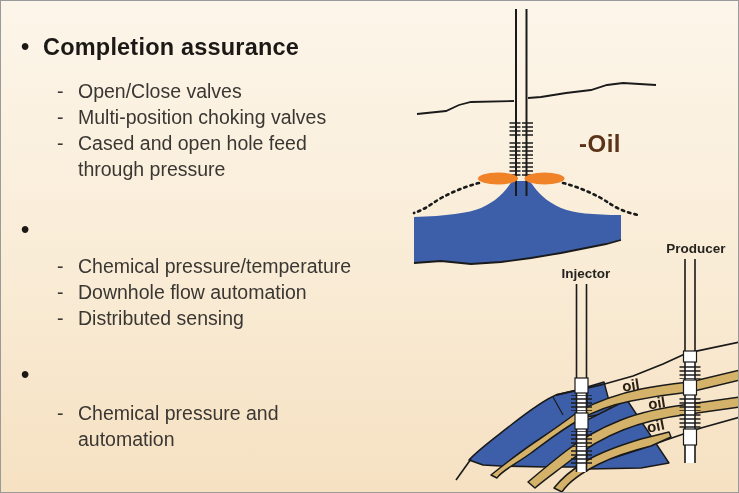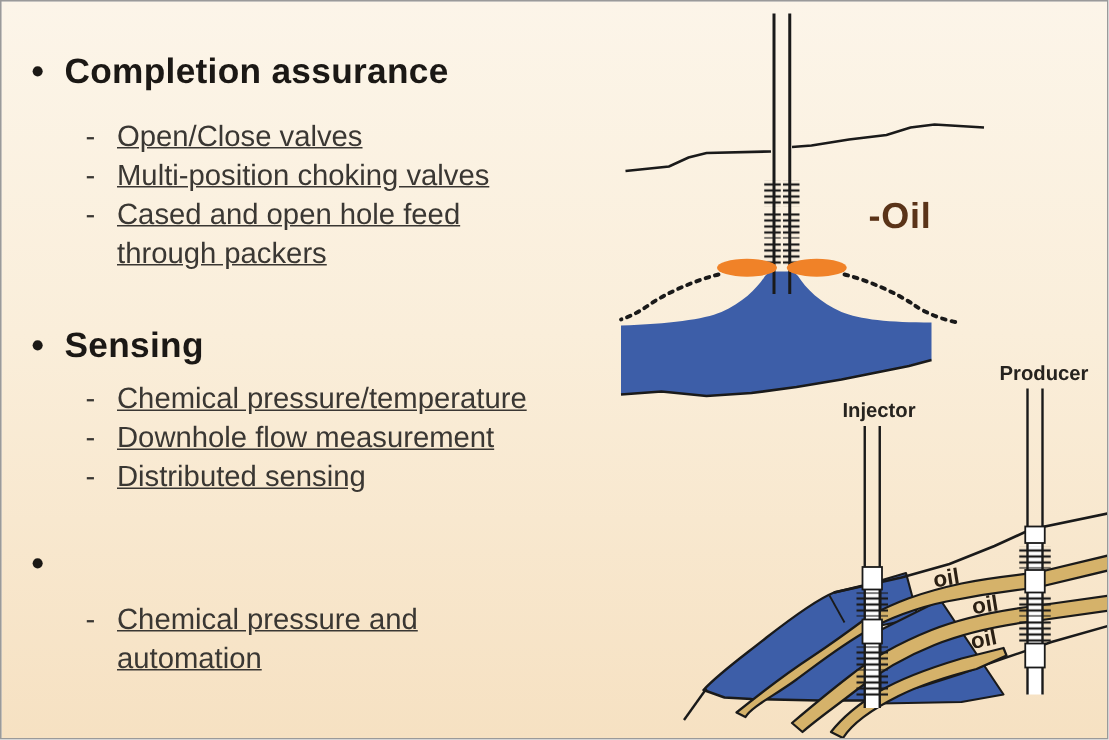--- a/index.html
+++ b/index.html
@@ -15,21 +15,21 @@
   .sec-title{
     position:absolute;left:20px;
     display:flex;align-items:baseline;
     font-size:23.5px;font-weight:700;color:#1b1815;
     letter-spacing:0.2px;
   }
   .sec-title .dot{width:22px;flex:none;}
   .sec-list{position:absolute;left:56px;width:310px;}
   .li{display:flex;font-size:19.5px;line-height:26px;color:#3a3733;}
   .li .dash{width:21px;flex:none;}
-  .li .txt{width:284px;text-decoration:underline;}
+  .li .txt{width:284px;}
   .svg-abs{position:absolute;}
   text{font-family:"Liberation Sans",sans-serif;}
   .well-label{font-size:13.5px;font-weight:700;fill:#26231f;}
   .oil-label{font-size:15px;font-weight:700;fill:#2b2014;}
   .oil-title{font-size:24px;font-weight:700;fill:#5a3318;letter-spacing:0.5px;}
 </style>
 </head>
 <body>
 
 <div class="slide">
@@ -42,36 +42,35 @@
     <div class="li">
       <span class="dash">-</span>
       <span class="txt">Open/Close valves</span>
     </div>
     <div class="li">
       <span class="dash">-</span>
       <span class="txt">Multi-position choking valves</span>
     </div>
     <div class="li">
       <span class="dash">-</span>
-      <span class="txt">Cased and open hole feed through packers</span>
+      <span class="txt">Cased and open hole feed through pressure</span>
     </div>
   </div>
 
   <div class="sec-title" style="top:216px">
     <span class="dot">•</span>
-    <span>Sensing</span>
   </div>
   <div class="sec-list" style="top:252px">
     <div class="li">
       <span class="dash">-</span>
       <span class="txt">Chemical pressure/temperature</span>
     </div>
     <div class="li">
       <span class="dash">-</span>
-      <span class="txt">Downhole flow measurement</span>
+      <span class="txt">Downhole flow automation</span>
     </div>
     <div class="li">
       <span class="dash">-</span>
       <span class="txt">Distributed sensing</span>
     </div>
   </div>
 
   <div class="sec-title" style="top:361px">
     <span class="dot">•</span>
   </div>

